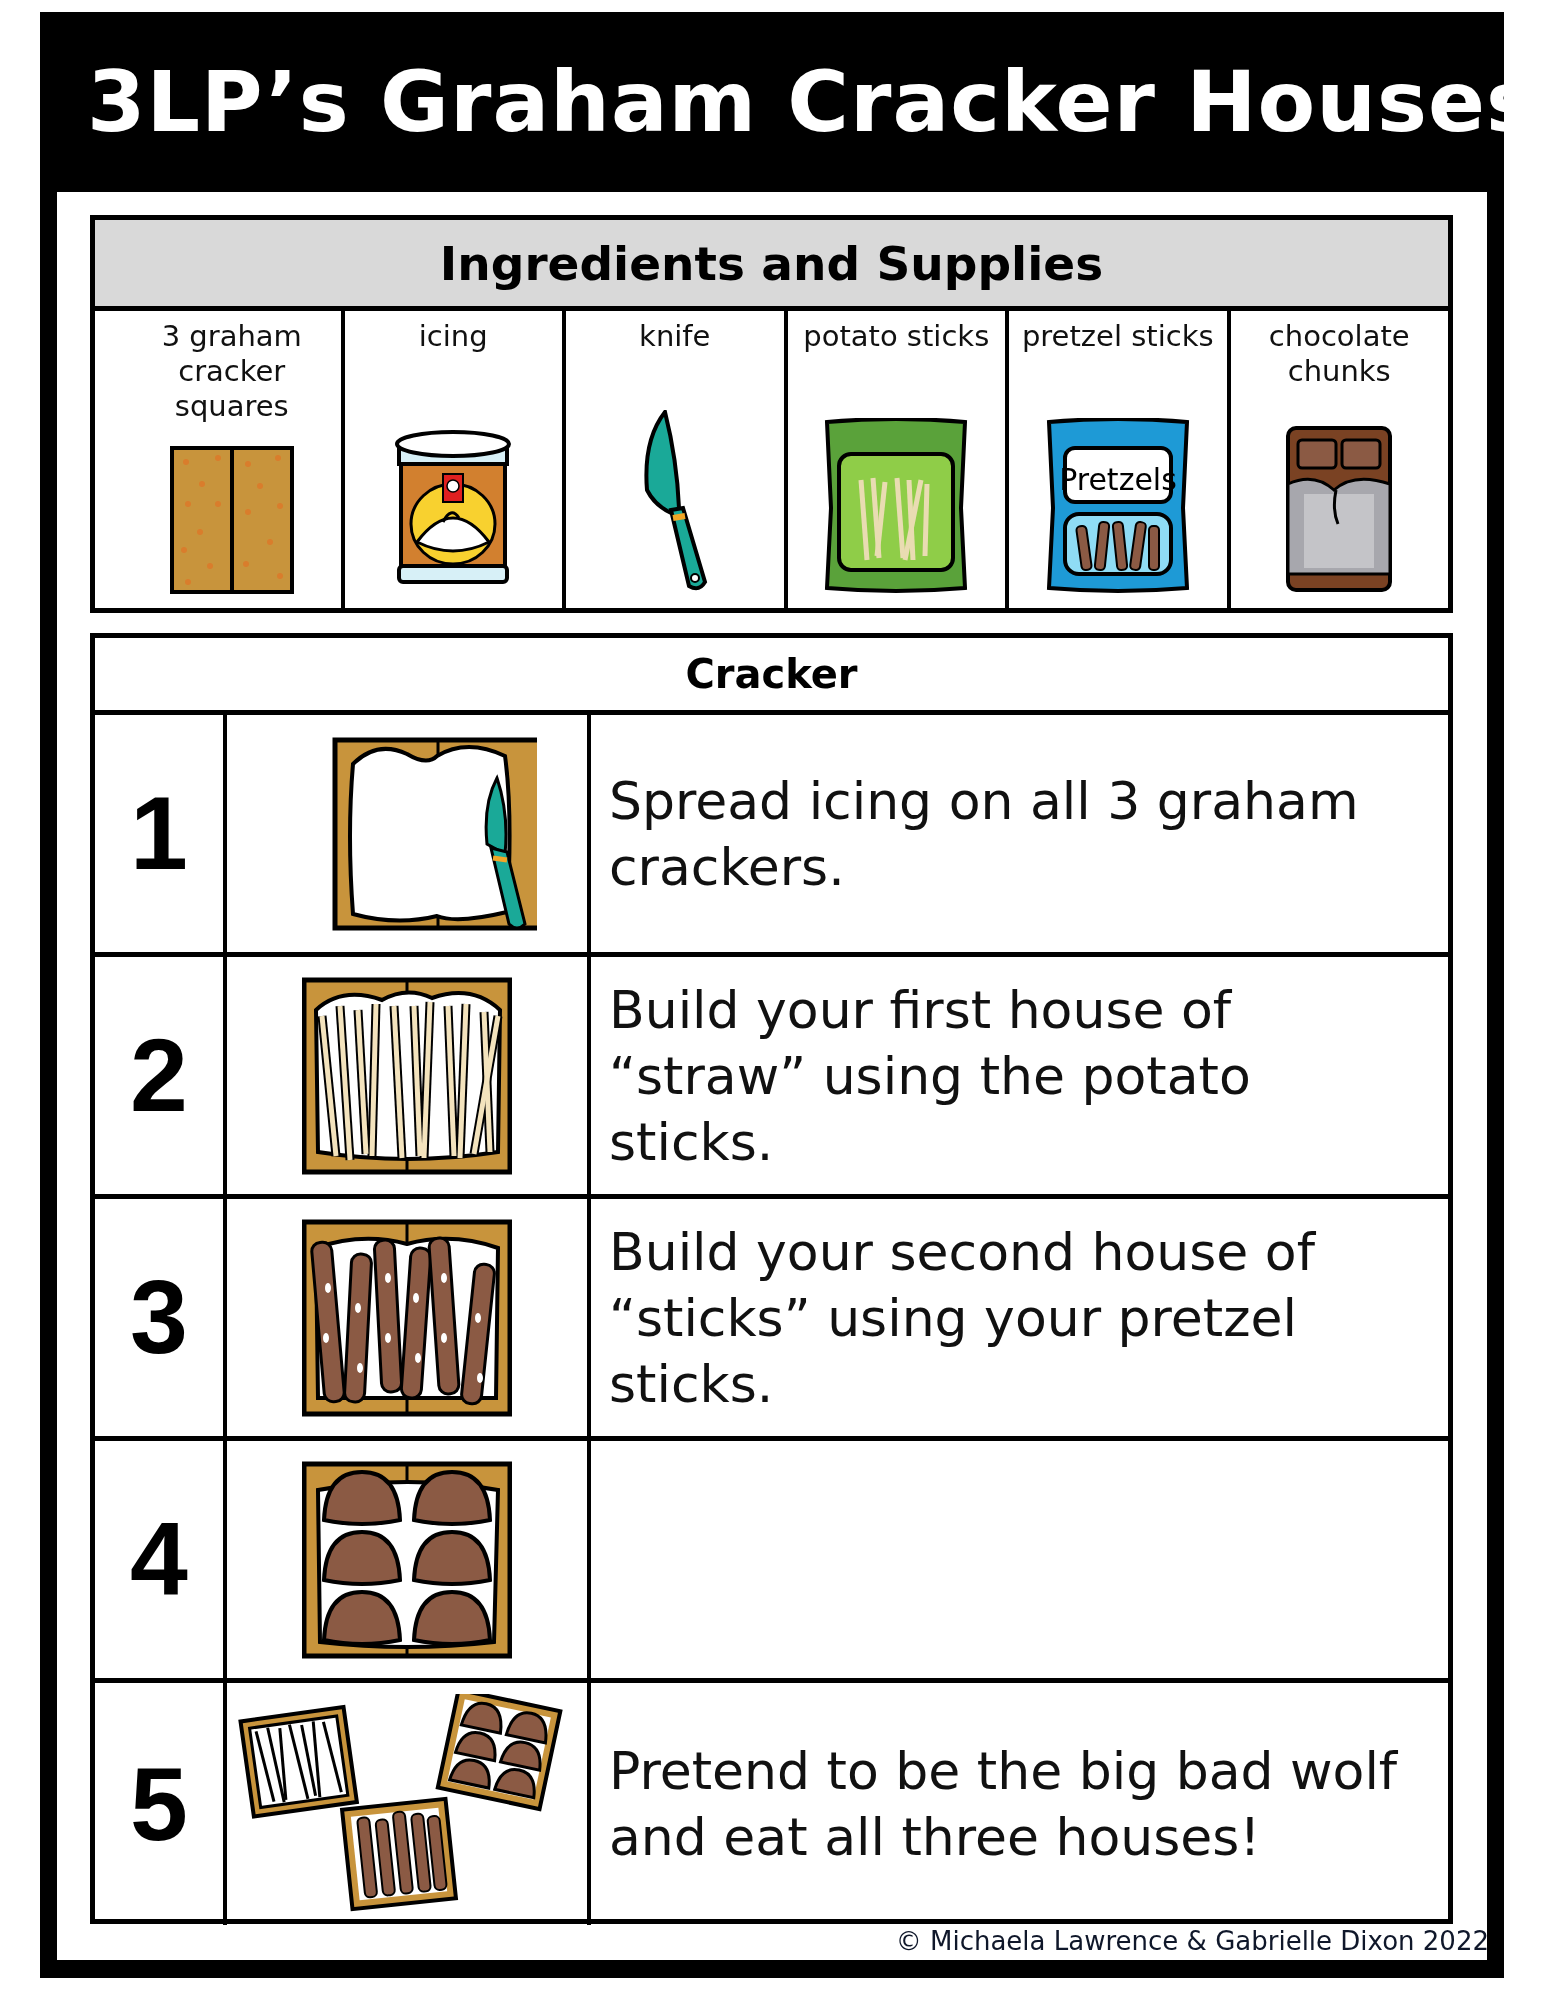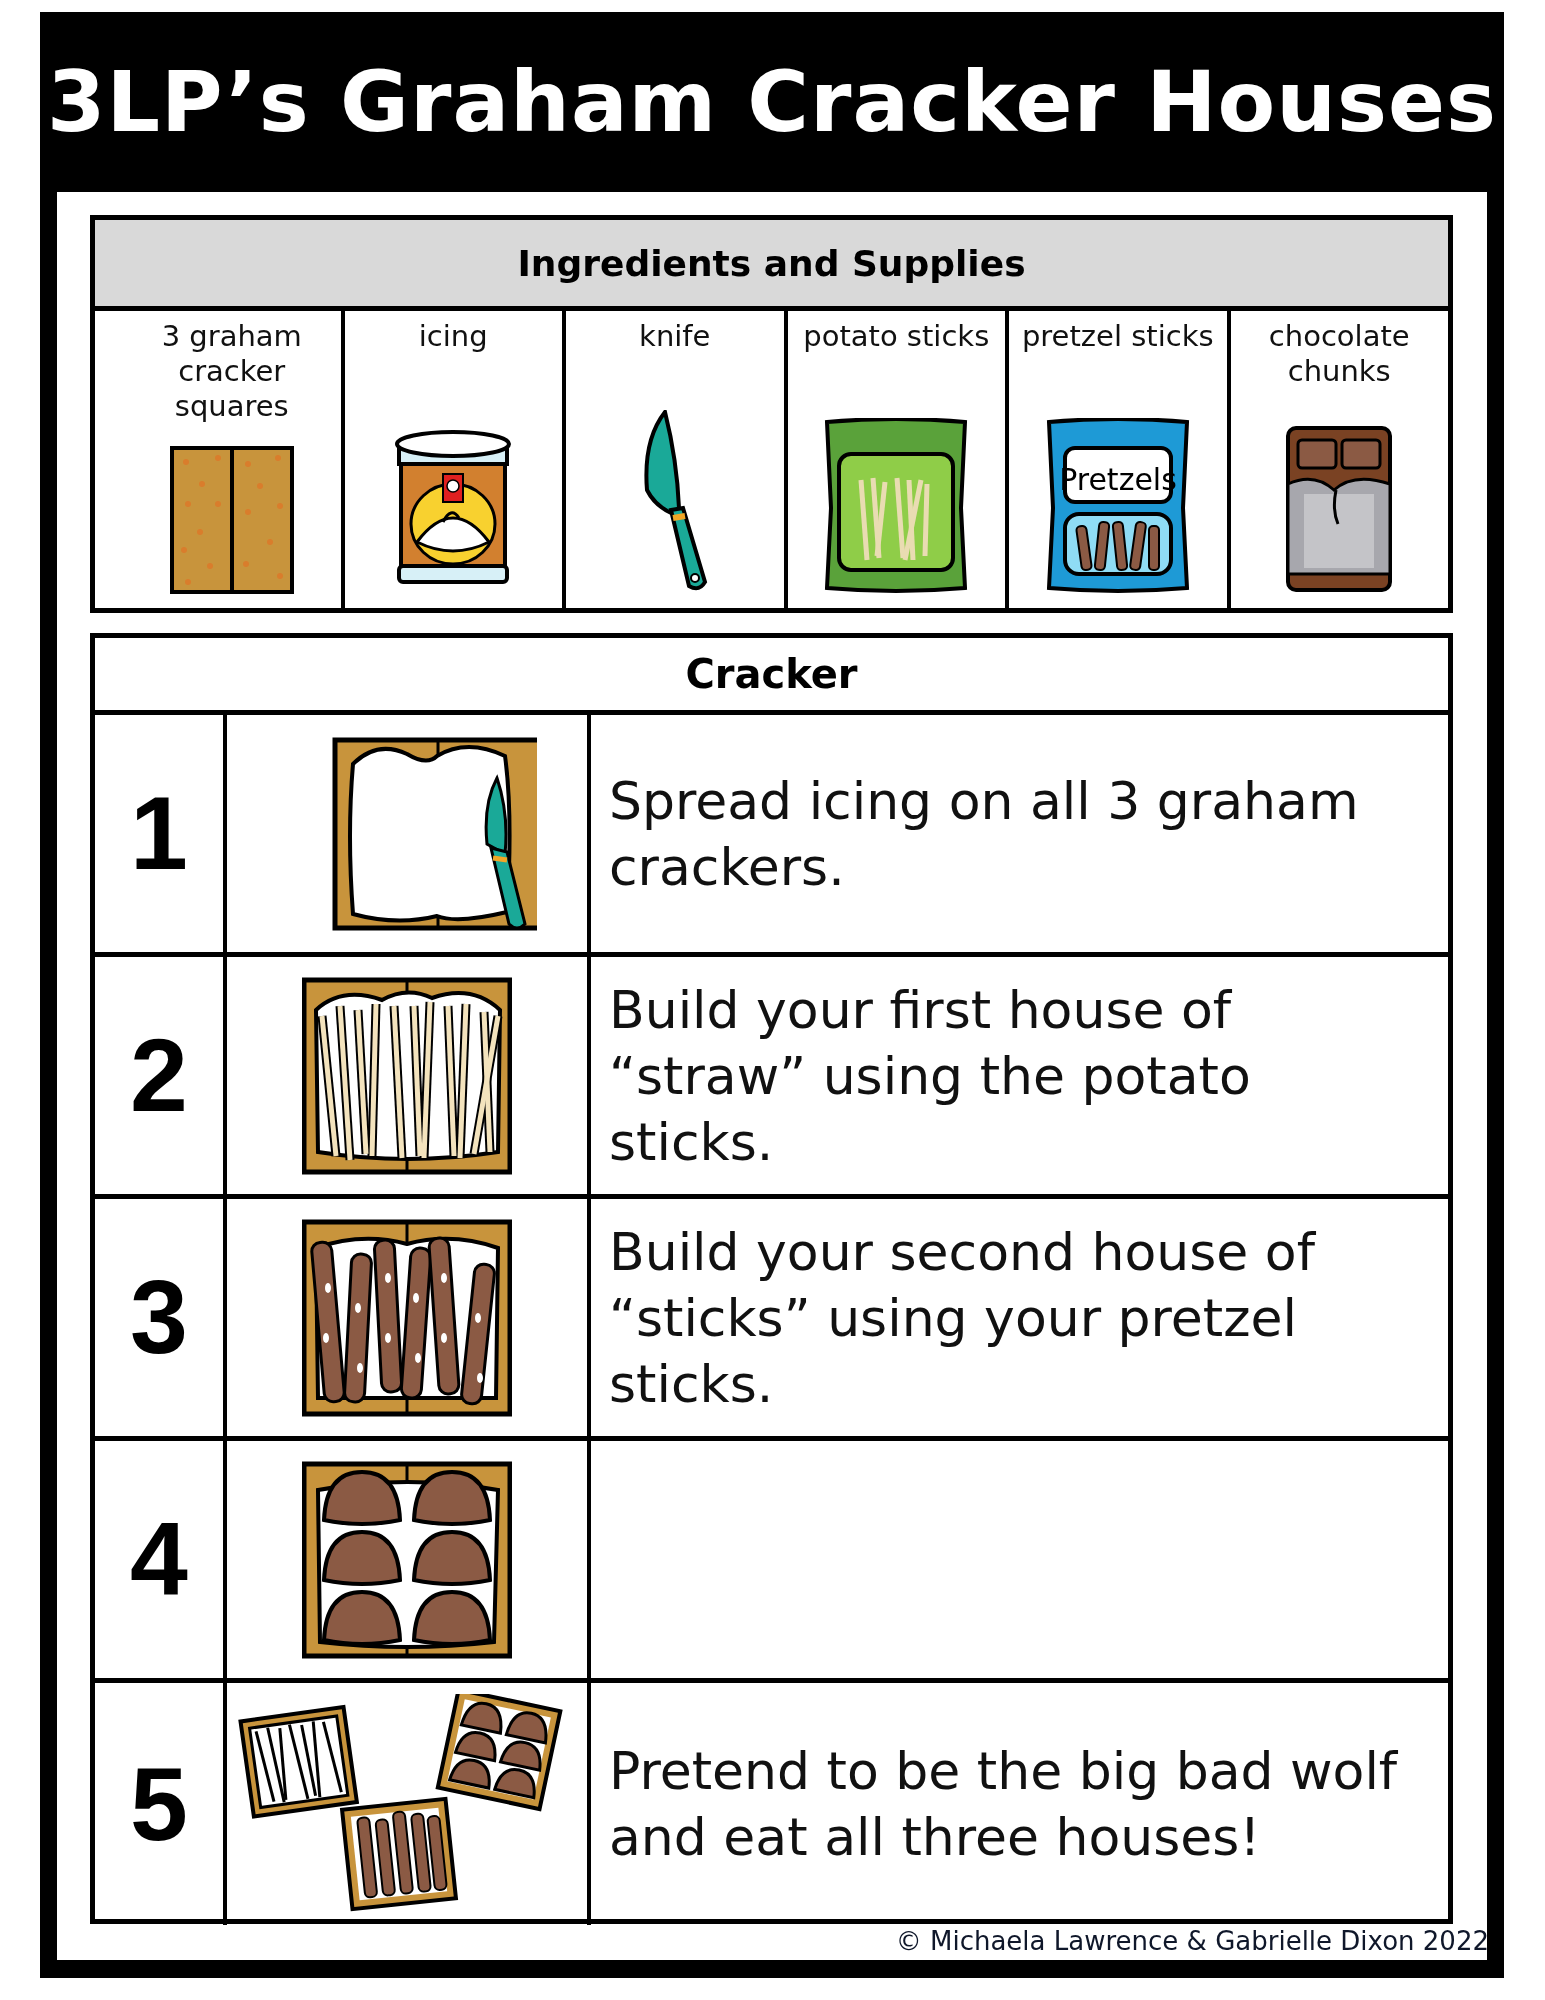--- a/index.html
+++ b/index.html
@@ -1,22 +1,22 @@
 <!DOCTYPE html>
 <html><head>
 <meta charset="utf-8">
 <style>
   html,body{margin:0;padding:0;background:#fff;}
   body{width:1545px;height:2000px;position:relative;overflow:hidden;font-family:"DejaVu Sans","Liberation Sans",sans-serif;color:#000;}
   .frame{position:absolute;left:40px;top:12px;width:1464px;height:1966px;background:#000;}
   .inner{position:absolute;left:57px;top:192px;width:1430px;height:1768px;background:#fff;}
-  .title{position:absolute;left:40px;top:12px;width:1464px;height:180px;display:flex;align-items:center;justify-content:center;color:#fff;font-family:"DejaVu Sans",sans-serif;font-weight:bold;font-size:84px;letter-spacing:1px;}
+  .title{position:absolute;left:40px;top:12px;width:1464px;height:180px;display:flex;align-items:center;justify-content:center;color:#fff;font-family:"DejaVu Sans",sans-serif;font-weight:bold;font-size:84px;letter-spacing:1px;padding-left:40px;}
   .tbl{position:absolute;left:90px;width:1363px;border:5px solid #000;box-sizing:border-box;background:#fff;}
   .ing{top:215px;height:398px;}
-  .ing-head{height:86px;background:#d9d9d9;border-bottom:5px solid #000;display:flex;align-items:center;justify-content:center;font-weight:bold;font-size:36px;}
+  .ing-head{height:86px;background:#d9d9d9;border-bottom:5px solid #000;display:flex;align-items:center;justify-content:center;font-weight:bold;font-size:47px;}
   .ing-row{display:flex;height:297px;padding-left:28px;}
   .ing-cell{flex:1;border-right:4px solid #000;display:flex;flex-direction:column;align-items:center;position:relative;}
   .ing-cell:last-child{border-right:none;}
   .ing-label{margin-top:8px;font-size:29px;line-height:35px;text-align:center;color:#111;}
   .ing-pic{position:absolute;bottom:14px;left:50%;transform:translateX(-50%);}
   .rec{top:633px;height:1291px;}
   .rec-head{height:72px;border-bottom:5px solid #000;display:flex;align-items:center;justify-content:center;font-weight:bold;font-size:40px;}
   .rec-row{display:flex;height:242px;border-bottom:5px solid #000;box-sizing:border-box;}
   .rec-row:last-child{border-bottom:none;}
   .rec-num{width:128px;border-right:4px solid #000;display:flex;align-items:center;justify-content:center;font-weight:bold;font-size:104px;font-family:"Liberation Sans",sans-serif;}

